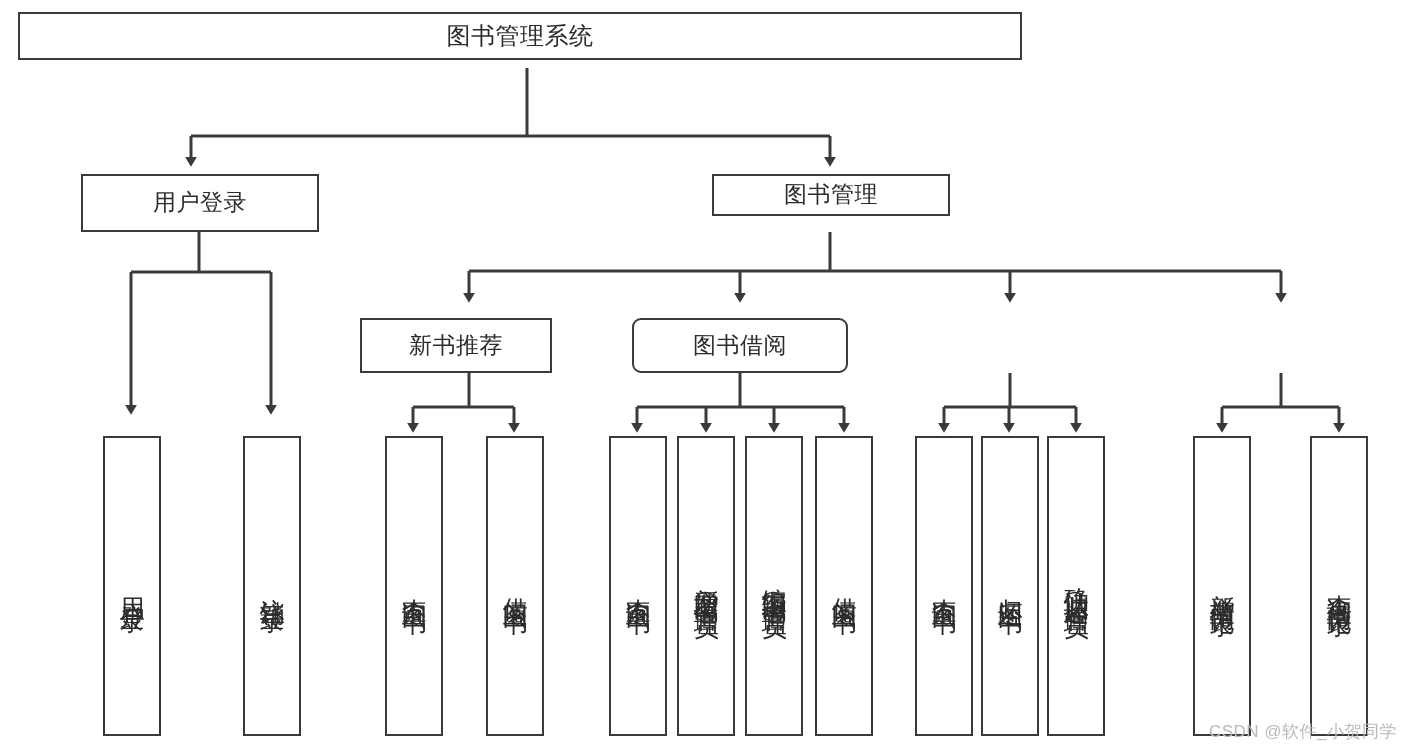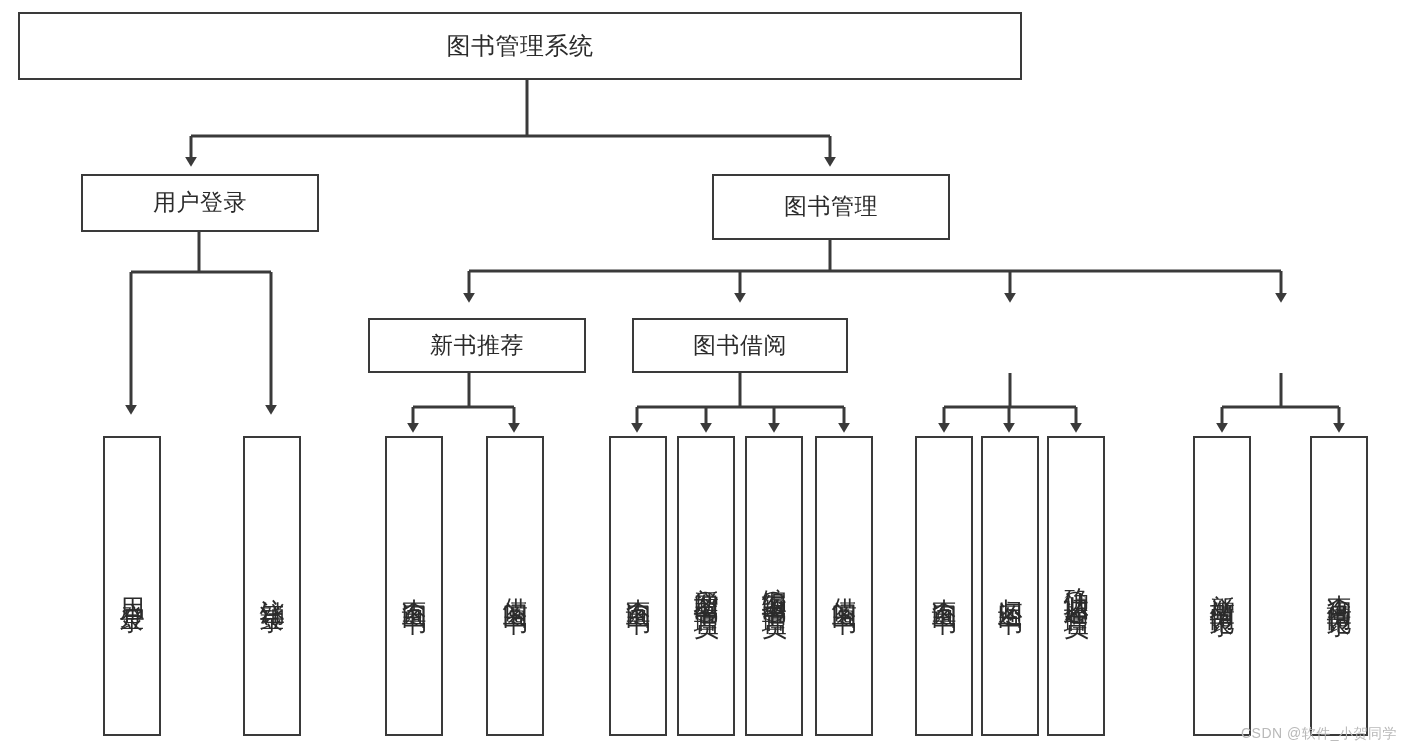--- a/index.html
+++ b/index.html
@@ -62,21 +62,21 @@
     line-height: 1.02;
     letter-spacing: 4px;
     text-align: center;
     white-space: normal;
     max-height: 100%;
   }
   #watermark {
     position: absolute;
     right: 8px;
     bottom: 4px;
-    font-size: 14px;
+    font-size: 17px;
     color: #b9b9b9;
     letter-spacing: 0.5px;
     white-space: nowrap;
     user-select: none;
   }
 </style>
 </head>
 <body>
 
 <div id="canvas">
@@ -126,35 +126,35 @@
       <path d="M1009,407 L1009,424" marker-end="url(#arw)"></path>
       <path d="M1076,407 L1076,424" marker-end="url(#arw)"></path>
 
       <path d="M1281,373 L1281,407"></path>
       <path d="M1222,407 L1339,407"></path>
       <path d="M1222,407 L1222,424" marker-end="url(#arw)"></path>
       <path d="M1339,407 L1339,424" marker-end="url(#arw)"></path>
     </g>
   </svg>
 
-  <div class="node horiz root" style="left:18px; top:12px; width:1004px; height:68px;">
+  <div class="node horiz root" style="left:18px; top:12px; width:1004px; height:48px;">
     <span class="label">图书管理系统</span>
   </div>
 
   <div class="node horiz" style="left:81px; top:174px; width:238px; height:58px;">
     <span class="label">用户登录</span>
   </div>
-  <div class="node horiz" style="left:712px; top:174px; width:238px; height:66px;">
+  <div class="node horiz" style="left:712px; top:174px; width:238px; height:42px;">
     <span class="label">图书管理</span>
   </div>
 
-  <div class="node horiz" style="left:360px; top:318px; width:218px; height:55px;margin-left:8px;">
+  <div class="node horiz" style="left:360px; top:318px; width:192px; height:55px;">
     <span class="label">新书推荐</span>
   </div>
-  <div class="node horiz" style="left:632px; top:318px; width:216px; height:55px;">
+  <div class="node horiz" style="left:632px; top:318px; width:216px; height:55px;border-radius:9px;">
     <span class="label">图书借阅</span>
   </div>
 
   <div class="node vert" style="left:103px; top:436px; width:58px; height:300px;">
     <span class="label">用户登录</span>
   </div>
   <div class="node vert" style="left:243px; top:436px; width:58px; height:300px;">
     <span class="label">注销登录</span>
   </div>
 

